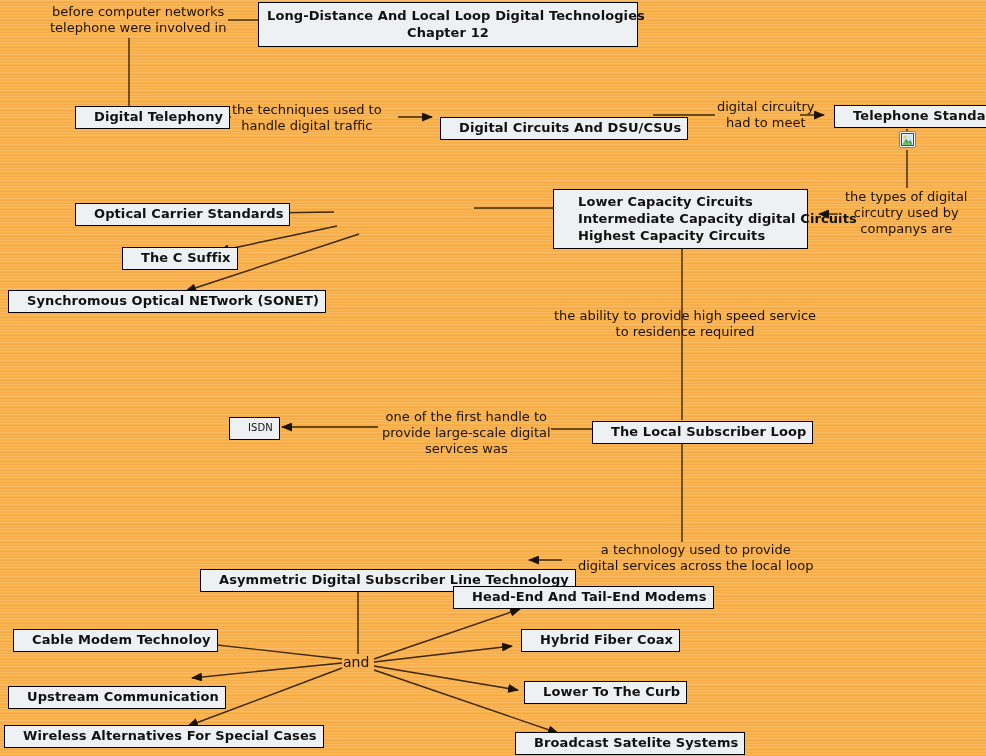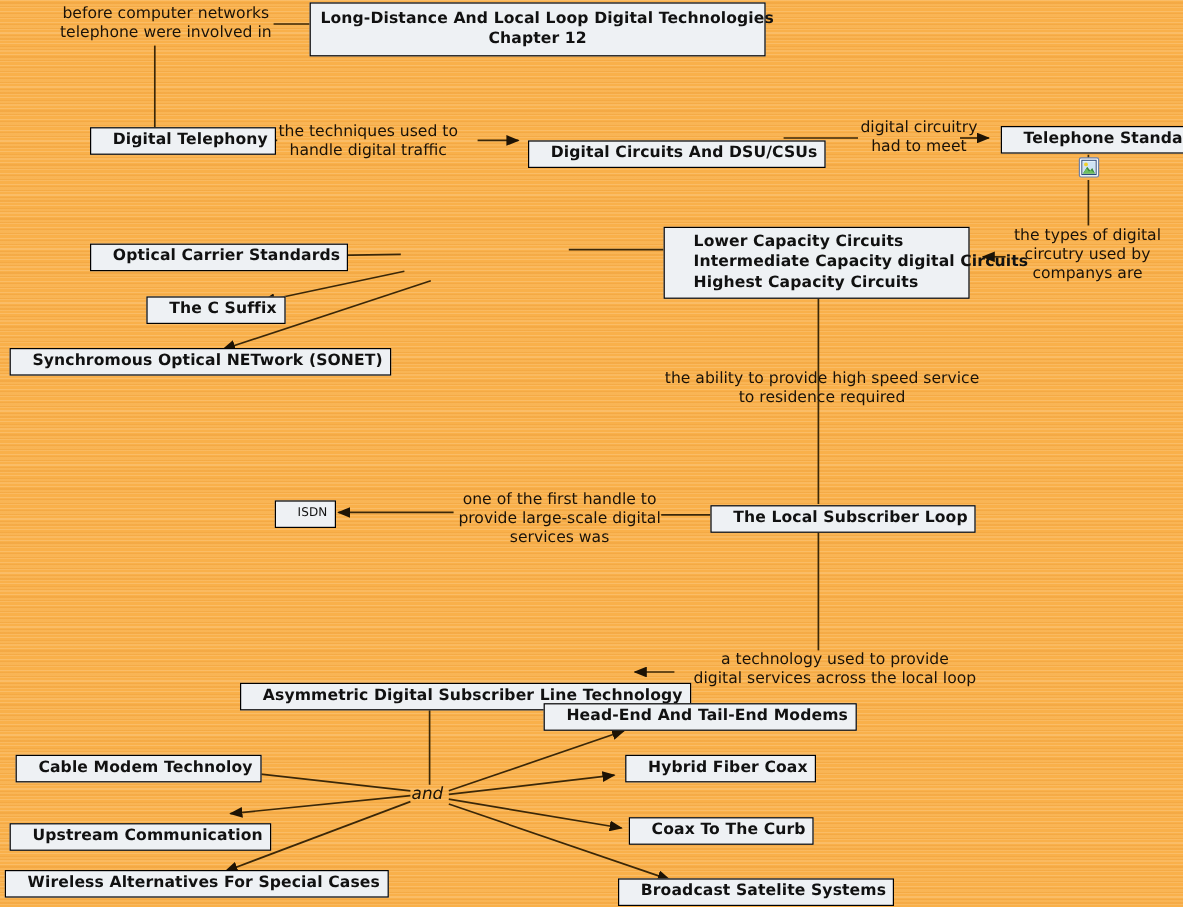--- a/index.html
+++ b/index.html
@@ -195,21 +195,21 @@
   <div class="node plain" style="left:229px; top:417px;">ISDN</div>
 
   <div class="node" style="left:592px; top:421px;">The Local Subscriber Loop</div>
 
   <div class="node" style="left:200px; top:549px;margin-top:20px;">Asymmetric Digital Subscriber Line Technology</div>
 
   <div class="node" style="left:453px; top:586px;text-align:center;">Head-End And Tail-End Modems</div>
 
   <div class="node" style="left:521px; top:629px;">Hybrid Fiber Coax</div>
 
-  <div class="node" style="left:524px; top:681px;">Coax To The Curb</div>
+  <div class="node" style="left:524px; top:681px;">Lower To The Curb</div>
 
   <div class="node" style="left:515px; top:732px;">Broadcast Satelite Systems</div>
 
   <div class="node" style="left:13px; top:629px;">Cable Modem Technoloy</div>
 
   <div class="node" style="left:8px; top:686px;">Upstream Communication</div>
 
   <div class="node" style="left:4px; top:725px;">Wireless Alternatives For Special Cases</div>
 
   <div class="linklabel" style="left:50px; top:4px;">before computer networks
@@ -229,15 +229,15 @@
   <div class="linklabel" style="left:554px; top:308px;">the ability to provide high speed service
 to residence required</div>
 
   <div class="linklabel" style="left:382px; top:409px;">one of the first handle to
 provide large-scale digital
 services was</div>
 
   <div class="linklabel" style="left:566px; top:542px;margin-left:12px;">a technology used to provide
 digital services across the local loop</div>
 
-  <div class="hub" style="left:343px; top:654px;font-style:italic;">and</div>
+  <div class="hub" style="left:343px; top:654px;">and</div>
 
 </div>
 
 </body></html>

